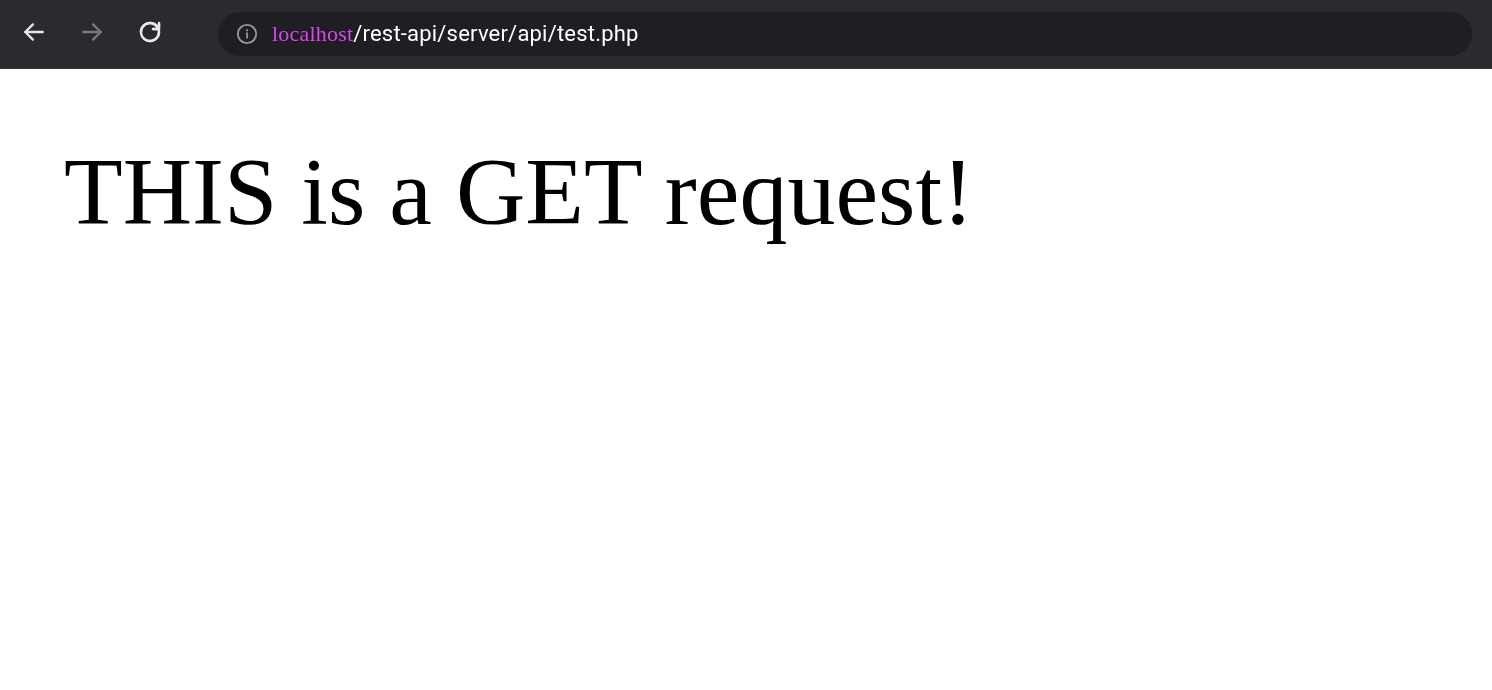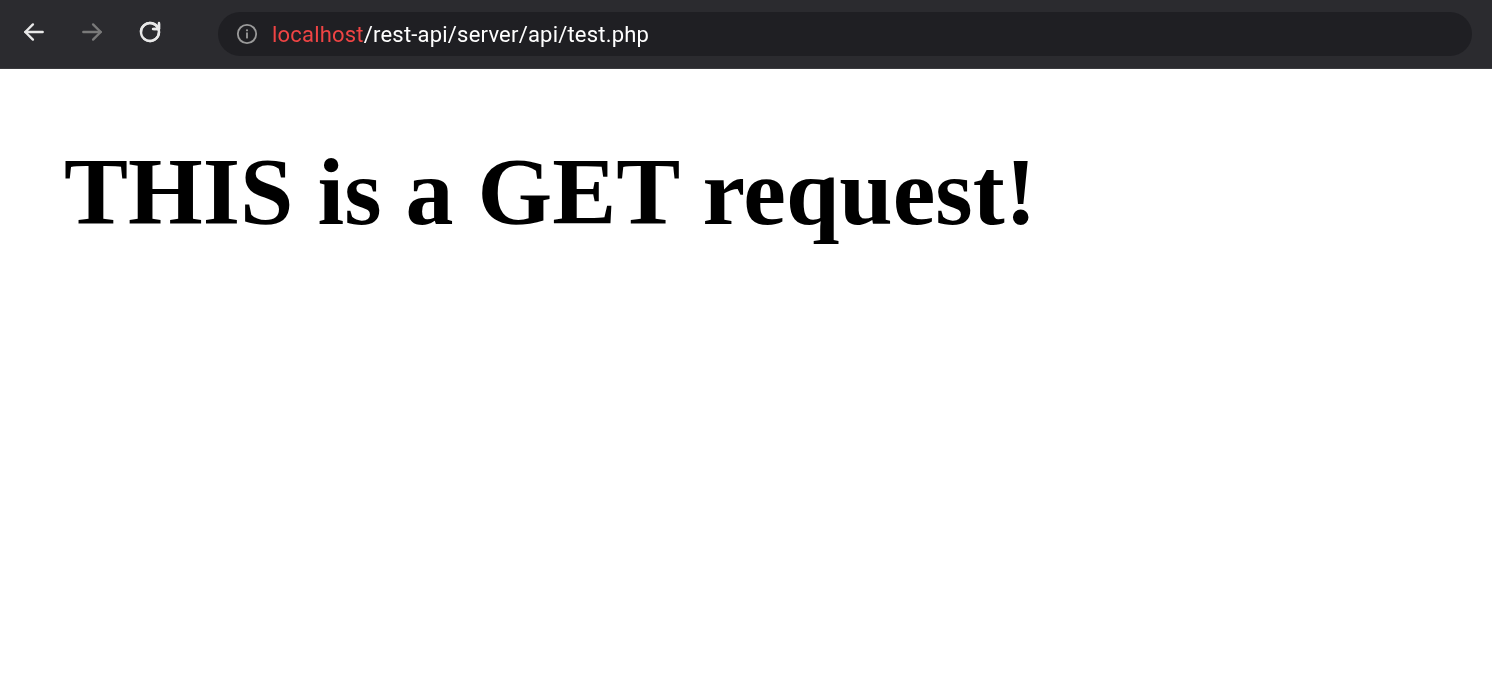--- a/index.html
+++ b/index.html
@@ -58,33 +58,34 @@
       color: #9a9a9a;
     }
     .url-text {
       font-size: 22px;
       color: #9a9a9a;
       display: flex;
       align-items: baseline;
       letter-spacing: 0.2px;
     }
     .url-host {
-      color: #ef4444;
+      color: #d946ef;
+      font-family: Liberation Serif, serif;
     }
     .url-path {
       color: #ffffff;
     }
     .page-content {
       padding: 68px 64px;
       background: #ffffff;
     }
     .page-heading {
       font-family: Georgia, "Times New Roman", Times, serif;
       font-size: 96px;
-      font-weight: 700;
+      font-weight: 400;
       color: #000000;
       line-height: 1.15;
     }
   </style>
 </head>
 <body>
 
 <div class="browser-toolbar">
   <div class="nav-controls">
     <div class="nav-button">

